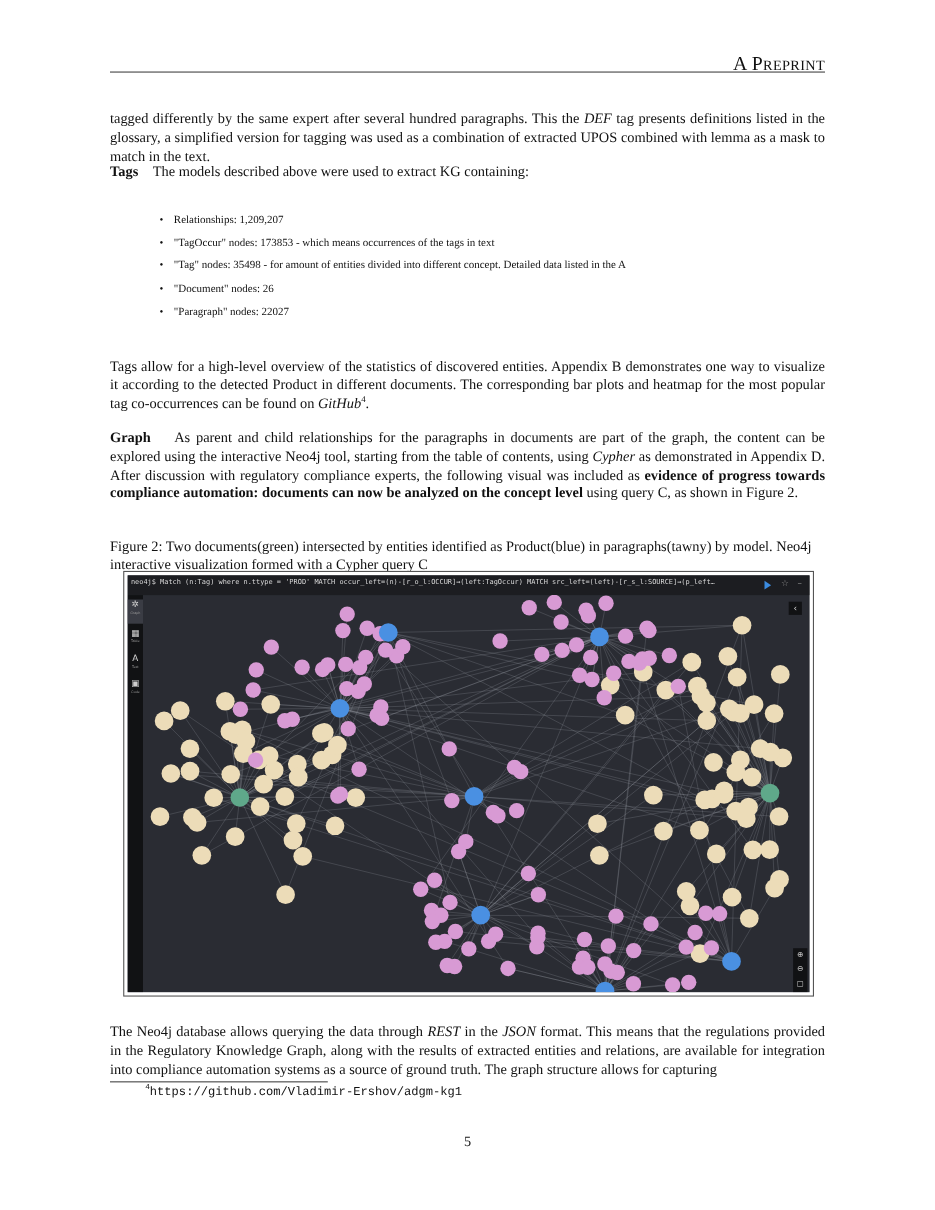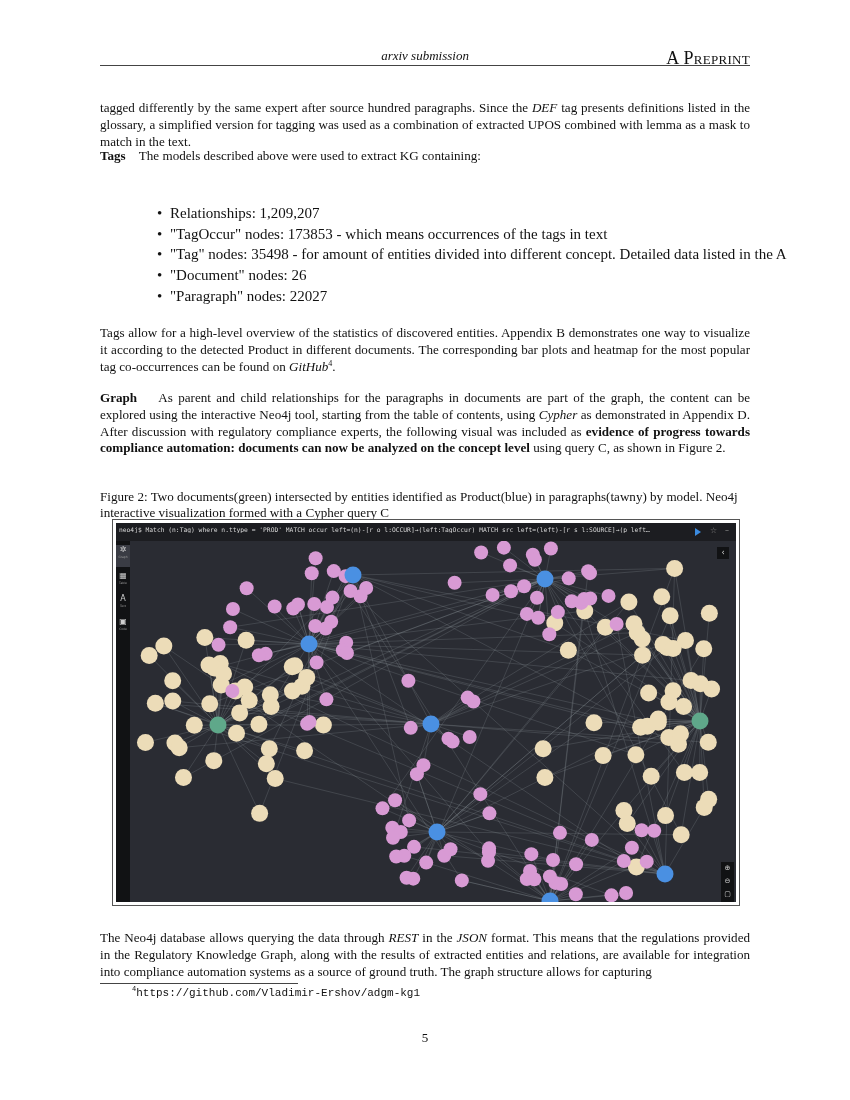--- a/index.html
+++ b/index.html
@@ -5,21 +5,21 @@
   html, body { margin: 0; padding: 0; background: #ffffff; }
   body { width: 850px; height: 1100px; position: relative; overflow: hidden;
          font-family: "Liberation Serif", "DejaVu Serif", serif; color: #111; }
   .header { position: absolute; left: 100px; top: 46px; width: 650px; height: 20px; }
   .header .center { position: absolute; left: 0; right: 0; text-align: center; font-style: italic; font-size: 13px; top: 2px; }
   .header .right { position: absolute; right: 0; top: 2px; font-size: 18px; font-variant: small-caps; letter-spacing: 0.3px; }
   .header-rule { position: absolute; left: 100px; top: 65px; width: 650px; height: 0; border-top: 1px solid #444; }
   .p { position: absolute; left: 100px; width: 650px; font-size: 13.1px; line-height: 16.8px; text-align: justify; }
   .p em { font-style: italic; }
   .p b { font-weight: bold; }
-  .bullets { position: absolute; left: 148px; top: 191px; font-size: 15px; margin: 12px; padding: 0; list-style: none; }
+  .bullets { position: absolute; left: 148px; top: 191px; font-size: 10px; margin: 0; padding: 0; list-style: none; }
   .bullets li { height: 20.7px; line-height: 20.7px; position: relative; padding-left: 10px; }
   .bullets li::before { content: "•"; position: absolute; left: -3px; }
   .fig-frame { position: absolute; left: 112px; top: 519px; width: 626px; height: 385px; border: 1.5px solid #555; background: #fff; }
   .neo { position: absolute; left: 3px; top: 3px; width: 620px; height: 379px; background: #2a2c33; overflow: hidden; }
   .neo-bar { position: absolute; left: 0; top: 0; width: 620px; height: 18px; background: #1c1d21; }
   .neo-cmd { position: absolute; left: 3px; top: 3px; width: 570px; font-family: "DejaVu Sans Mono", monospace; font-size: 6.3px; color: #d8d8d8; white-space: nowrap; overflow: hidden; }
   .neo-play { position: absolute; left: 579px; top: 5px; width: 0; height: 0; border-left: 6px solid #3b8be0; border-top: 4px solid transparent; border-bottom: 4px solid transparent; }
   .neo-star { position: absolute; left: 594px; top: 3px; font-size: 8px; color: #8a8a8a; font-family: "DejaVu Sans", sans-serif; }
   .neo-min { position: absolute; left: 609px; top: 3px; font-size: 8px; color: #8a8a8a; font-family: "DejaVu Sans", sans-serif; }
   .neo-side { position: absolute; left: 0; top: 18px; width: 14px; height: 361px; background: #111214; }
@@ -35,26 +35,25 @@
   .fn-rule { position: absolute; left: 100px; top: 983px; width: 198px; border-top: 1px solid #444; }
   .footnote { position: absolute; left: 132px; top: 987px; font-size: 11px; font-family: Liberation Mono, monospace; }
   .footnote sup { font-size: 7px; }
   .pagenum { position: absolute; left: 0; width: 850px; top: 1030px; text-align: center; font-size: 13px; }
   sup { font-size: 8px; line-height: 0; }
 </style>
 </head>
 <body>
 
 <div class="header">
-  <span class="center">arxiv submission</span>
   <span class="right">A Preprint</span>
 </div>
 <div class="header-rule"></div>
 
-<div class="p" style="top:100px;"><span>tagged differently by the same expert after source hundred paragraphs. Since the </span><em>DEF</em><span> tag presents definitions listed in the glossary, a simplified version for tagging was used as a combination of extracted UPOS combined with lemma as a mask to match in the text.</span></div>
+<div class="p" style="top:100px;"><span>tagged differently by the same expert after several hundred paragraphs. This the </span><em>DEF</em><span> tag presents definitions listed in the glossary, a simplified version for tagging was used as a combination of extracted UPOS combined with lemma as a mask to match in the text.</span></div>
 
 <div class="p" style="top:148px;"><b>Tags</b>&nbsp;&nbsp;&nbsp;&nbsp;<span>The models described above were used to extract KG containing:</span></div>
 <ul class="bullets">
   <li>Relationships: 1,209,207</li>
   <li>"TagOccur" nodes: 173853 - which means occurrences of the tags in text</li>
   <li>"Tag" nodes: 35498 - for amount of entities divided into different concept. Detailed data listed in the A</li>
   <li>"Document" nodes: 26</li>
   <li>"Paragraph" nodes: 22027</li>
 </ul>
 

